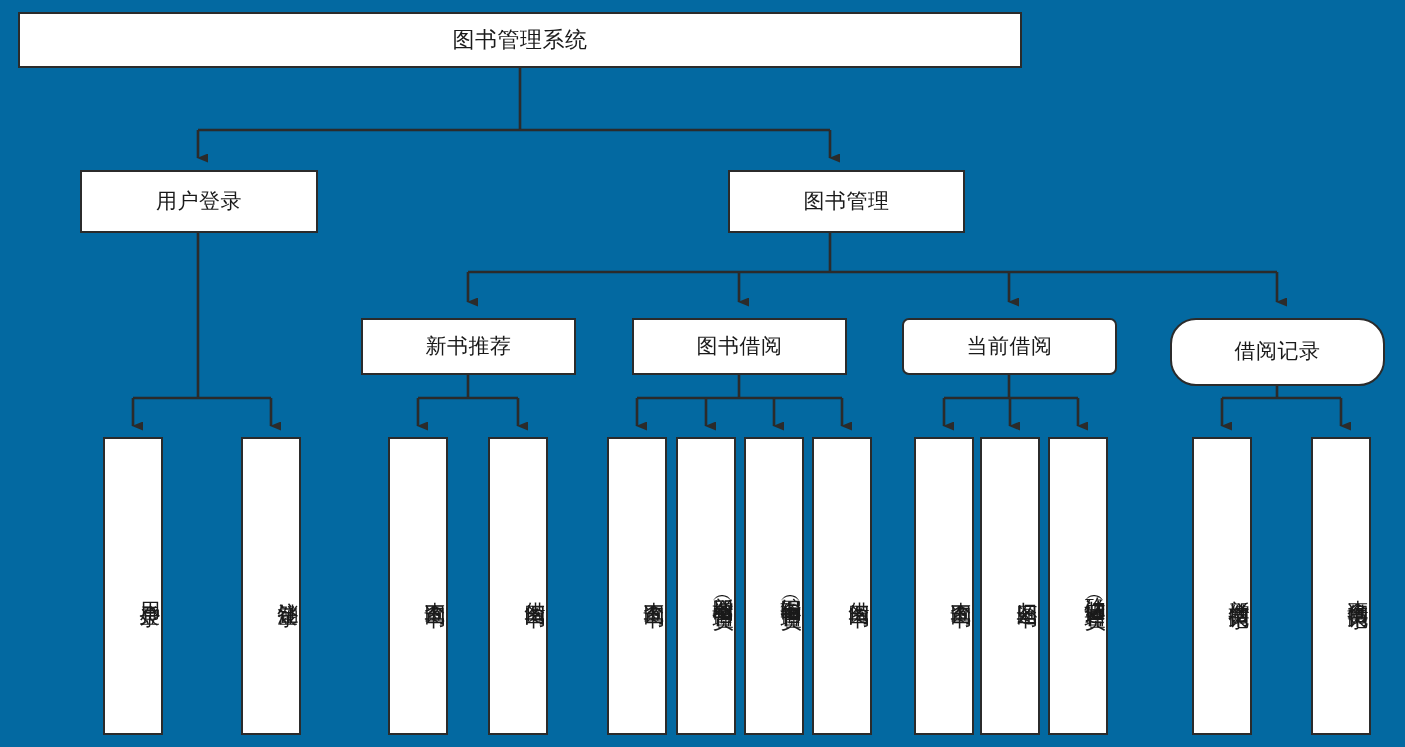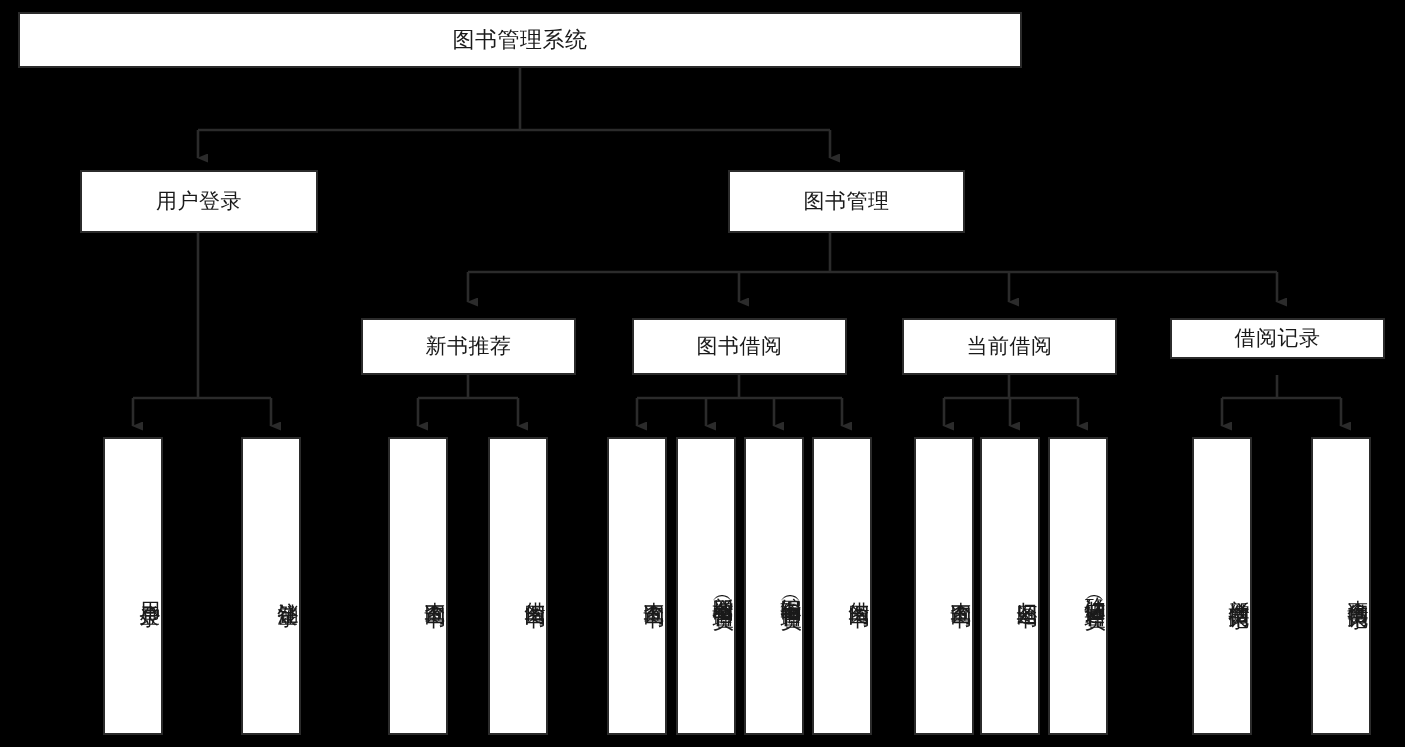--- a/index.html
+++ b/index.html
@@ -8,21 +8,21 @@
     padding: 0;
     background: #ffffff;
   }
   body {
     font-family: "DejaVu Sans", "Liberation Sans", sans-serif;
   }
   #canvas {
     position: relative;
     width: 1405px;
     height: 747px;
-    background: #000000;
+    background: #0369a1;
     overflow: hidden;
   }
   svg.wires {
     position: absolute;
     left: 0;
     top: 0;
     width: 1405px;
     height: 747px;
     pointer-events: none;
   }
@@ -140,25 +140,25 @@
   </div>
 
   <div class="node node-h" style="left:632px; top:318px; width:215px; height:57px;">
     <span>图书借阅</span>
   </div>
 
   <div class="node node-h" style="left:361px; top:318px; width:215px; height:57px;">
     <span>新书推荐</span>
   </div>
 
-  <div class="node node-h" style="left:902px; top:318px; width:215px; height:57px;">
+  <div class="node node-h" style="left:902px; top:318px; width:215px; height:57px;border-radius:7px;">
     <span>当前借阅</span>
   </div>
 
-  <div class="node node-h" style="left:1170px; top:318px; width:215px; height:41px;">
+  <div class="node node-h" style="left:1170px; top:318px; width:215px; height:68px;border-radius:26px;">
     <span>借阅记录</span>
   </div>
 
   <div class="node node-v" style="left:103px; top:437px; width:60px; height:298px;">
     <span class="vtext">用户登录</span>
   </div>
 
   <div class="node node-v" style="left:241px; top:437px; width:60px; height:298px;">
     <span class="vtext">注销登录</span>
   </div>

